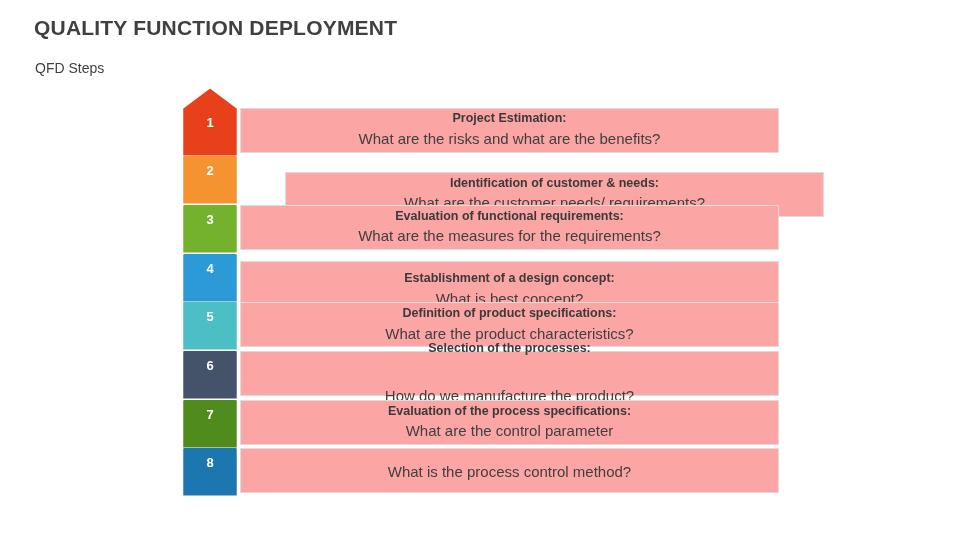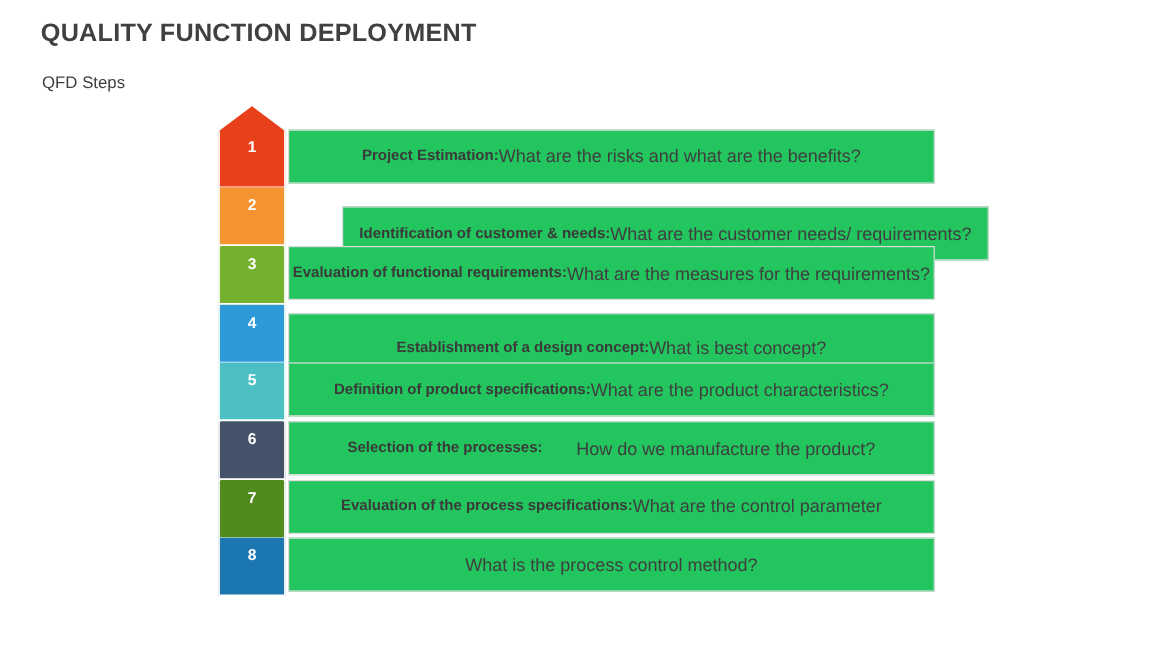--- a/index.html
+++ b/index.html
@@ -78,25 +78,25 @@
     font-size: 13px;
     font-weight: bold;
     line-height: 1;
   }
 
   
   .panel {
     position: absolute;
     left: 240px;
     width: 539px;
-    background: #22c55e;
+    background: #fca5a5;
     border: 1px solid #dcdcdc;
     box-sizing: border-box;
     display: flex;
-    flex-direction: row;
+    flex-direction: column;
     align-items: center;
     justify-content: center;
   }
   .panel-title {
     font-size: 12.5px;
     font-weight: bold;
     color: #3a3a3a;
     text-align: center;
     line-height: 1.25;
   }

